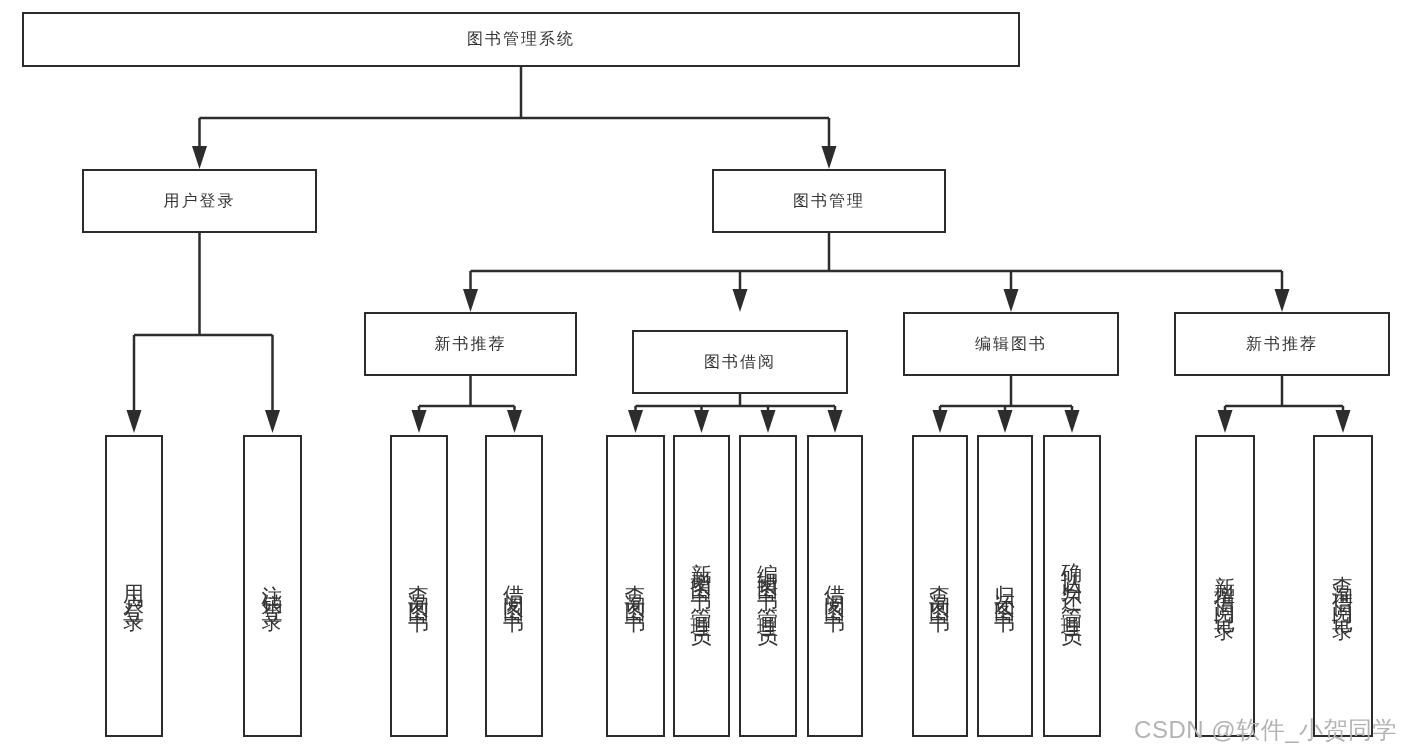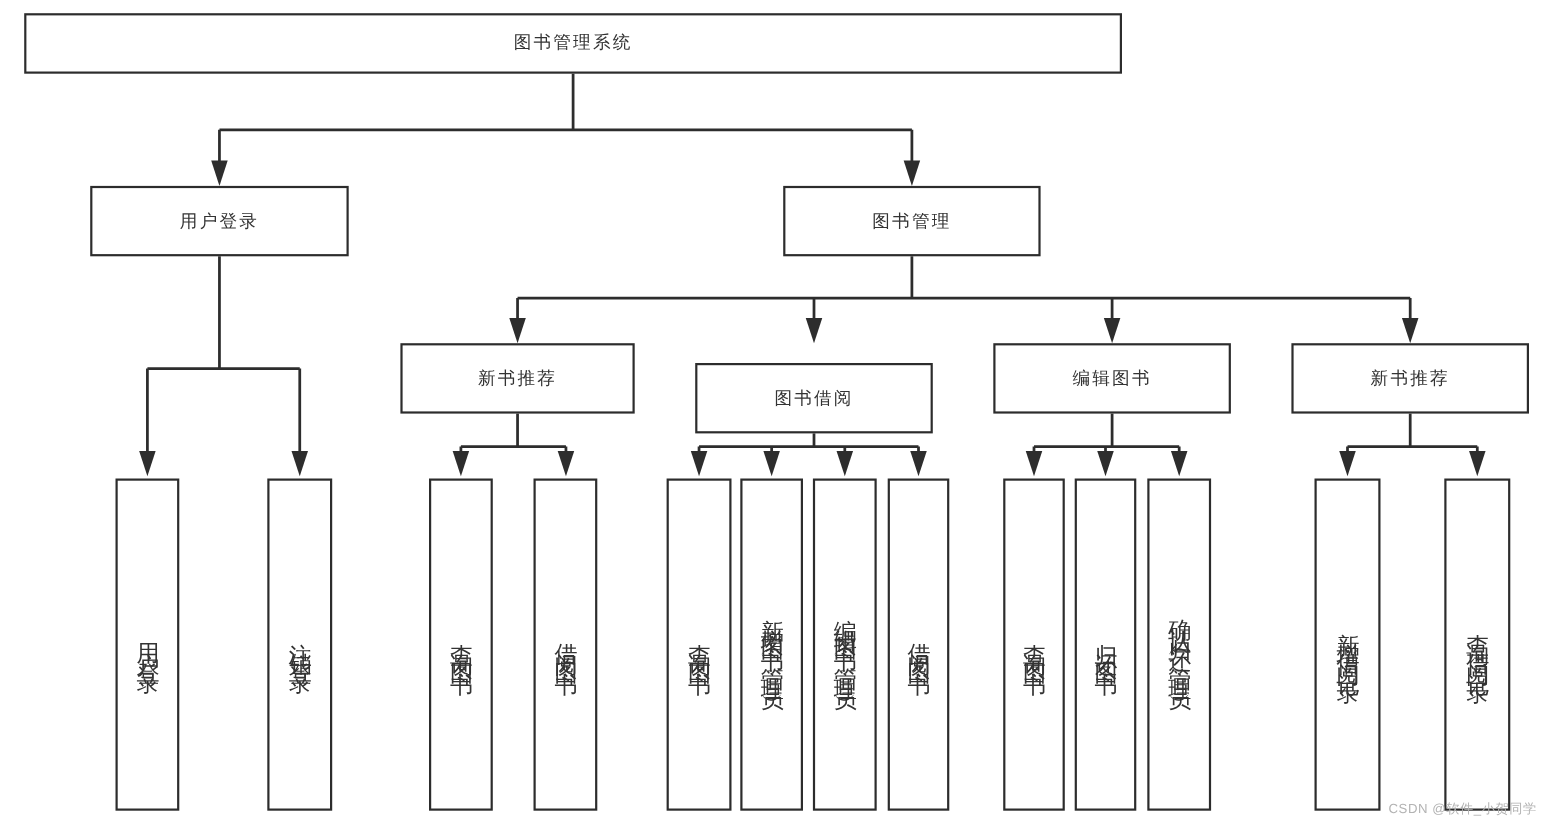--- a/index.html
+++ b/index.html
@@ -42,25 +42,24 @@
     text-orientation: mixed;
     font-size: 21px;
     letter-spacing: 9px;
     line-height: 1;
     white-space: nowrap;
   }
   .watermark {
     position: absolute;
     right: 8px;
     top: 714px;
-    font-size: 12px;
+    font-size: 24px;
     letter-spacing: 0.5px;
     color: #b3b3b3;
     white-space: nowrap;
-    margin-top: 13px;
   }
 </style>
 </head>
 <body>
 
 <div class="canvas">
 
   <svg class="connectors" viewBox="0 0 1405 747" xmlns="http://www.w3.org/2000/svg">
     <g stroke="#2d2d2d" stroke-width="2.5" fill="none">
 

